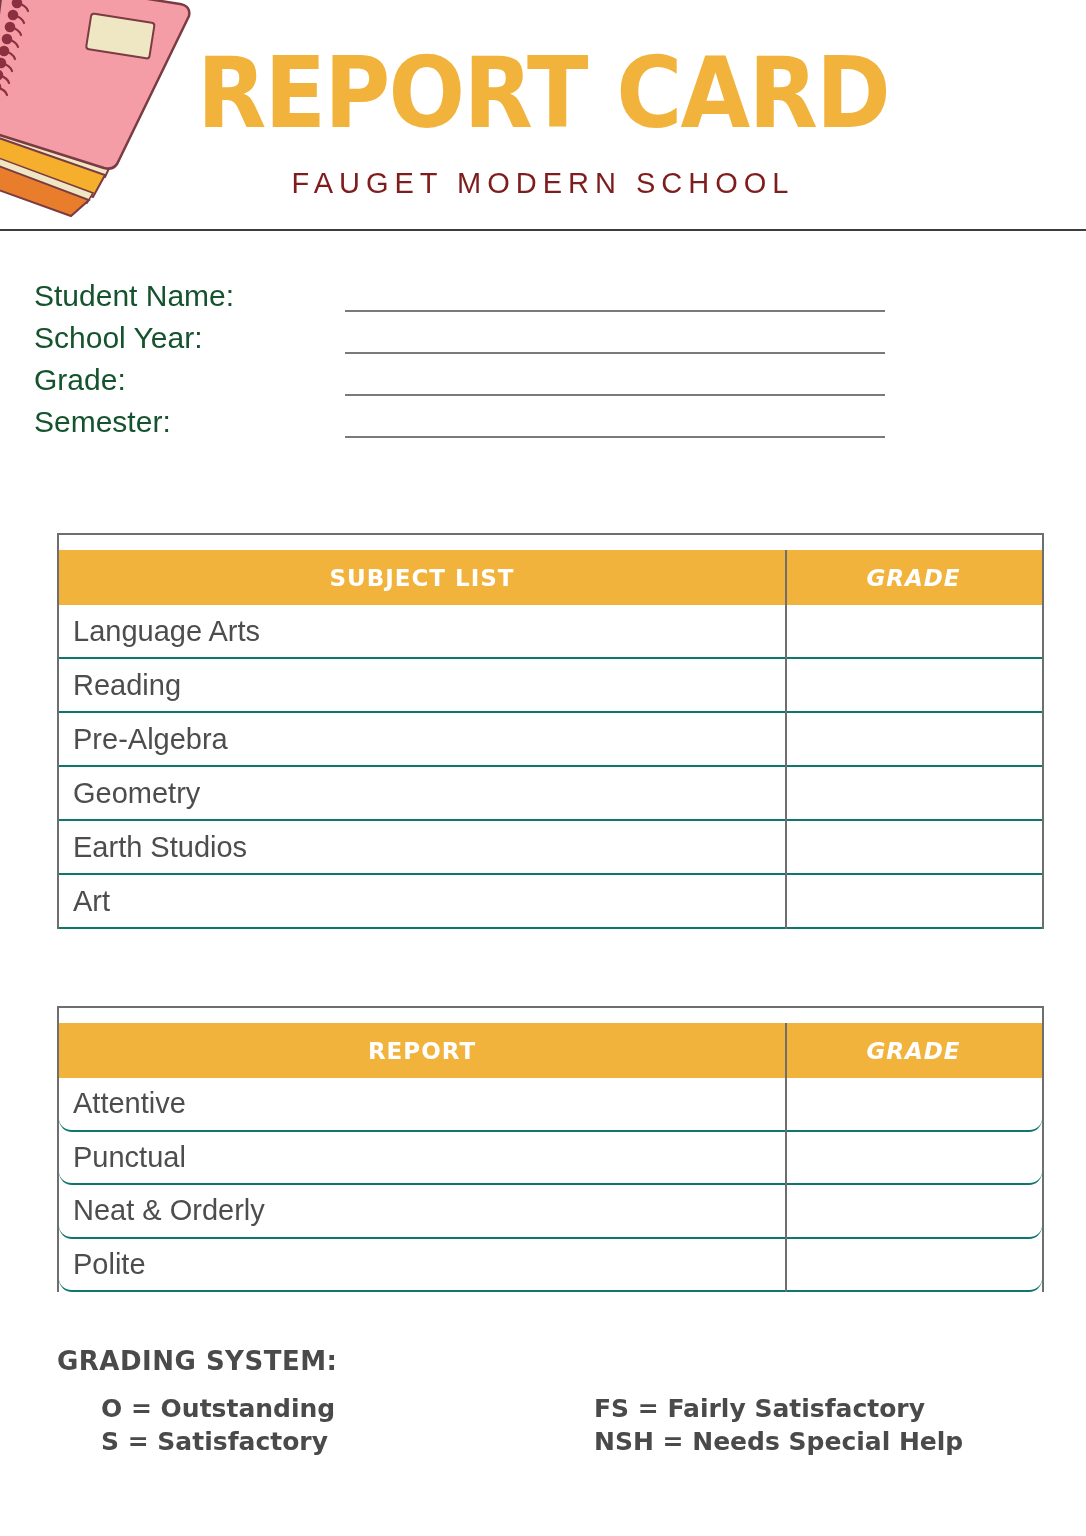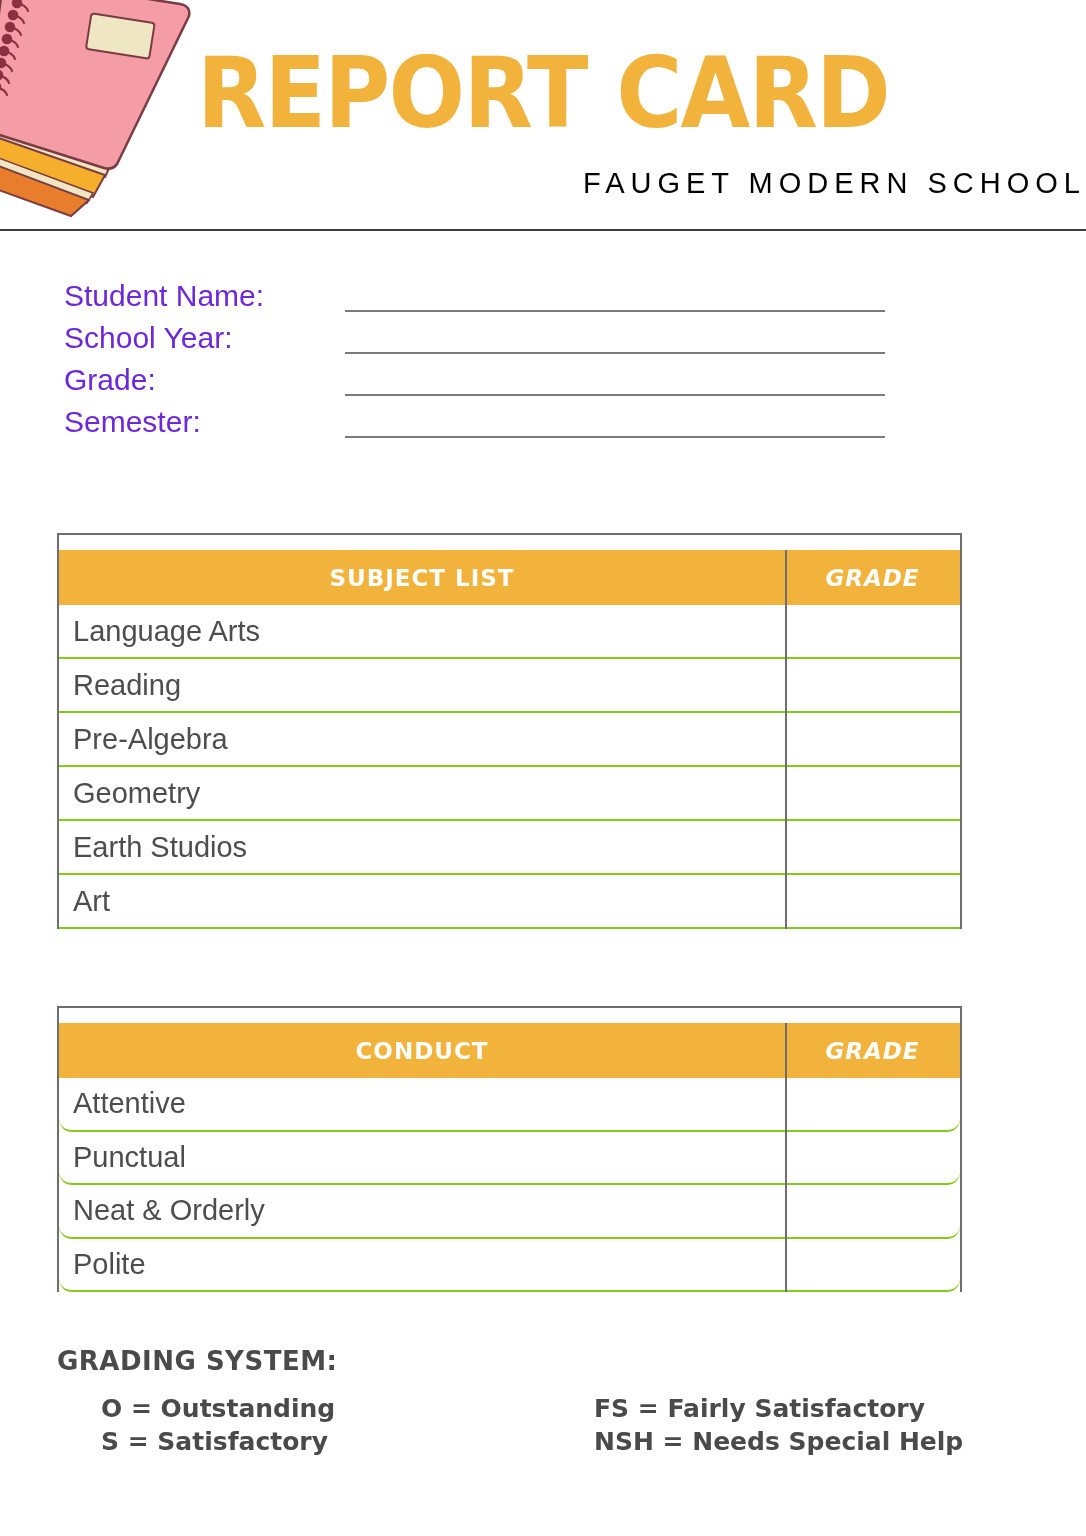--- a/index.html
+++ b/index.html
@@ -8,48 +8,48 @@
     font-family:"Liberation Sans", sans-serif;overflow:hidden;
   }
   
   .title{
     position:absolute;top:44px;left:0;width:100%;text-align:center;
     font-family:"DejaVu Sans", sans-serif;font-weight:bold;
     font-size:98px;line-height:1;color:#F2B33D;letter-spacing:-2px;
     transform:scaleX(0.92);
   }
   .subtitle{
-    position:absolute;top:167px;left:0;width:100%;text-align:right;
-    font-size:29px;color:#000000;letter-spacing:6px;
+    position:absolute;top:167px;left:0;width:100%;text-align:center;
+    font-size:29px;color:#7f1d1d;letter-spacing:6px;
   }
   .divider{
     position:absolute;top:229px;left:0;width:100%;height:2px;background:#3d3d3d;
   }
   
   .form-label{
-    position:absolute;left:64px;font-size:30px;color:#6d28d9;
+    position:absolute;left:34px;font-size:30px;color:#14532d;
   }
   .form-line{
     position:absolute;left:345px;width:540px;height:2px;background:#7a7a7a;
   }
   
   .tablebox{
-    position:absolute;left:57px;width:905px;box-sizing:border-box;
+    position:absolute;left:57px;width:987px;box-sizing:border-box;
     border-top:2px solid #6e6e6e;border-left:2px solid #6e6e6e;border-right:2px solid #6e6e6e;
     padding-top:15px;background:transparent;
   }
   .thead{display:flex;height:55px;background:#F2B33D;}
   .thead .hc{
     display:flex;align-items:center;justify-content:center;
     font-family:"DejaVu Sans", sans-serif;font-weight:bold;
     font-size:23px;color:#ffffff;letter-spacing:1px;
   }
   .hc.left{width:726px;}
   .hc.right{flex:1;font-style:italic;}
-  .trow{display:flex;align-items:center;border-bottom:2px solid #84cc16;}
+  .trow{display:flex;align-items:center;border-bottom:2px solid #0f766e;}
   .trow.h52{height:52px;}
   .trow.h515{height:51.5px;border-radius:13px;}
   .cell-label{width:726px;box-sizing:border-box;padding-left:14px;font-size:29px;color:#4d4d4d;}
   .cell-grade{flex:1;align-self:stretch;}
   .vdivider{position:absolute;top:15px;bottom:0;left:726px;width:2px;background:#6e6e6e;}
   
   .grading-heading{
     position:absolute;left:57px;top:1346px;
     font-family:"DejaVu Sans", sans-serif;font-weight:bold;
     font-size:26px;color:#4a4a4a;letter-spacing:0.5px;
@@ -145,21 +145,21 @@
   </div>
   <div class="trow h52">
     <div class="cell-label">Art</div>
     <div class="cell-grade"></div>
   </div>
   <div class="vdivider"></div>
 </div>
 
 <div class="tablebox" style="top:1006px">
   <div class="thead">
-    <div class="hc left">CONDUCT</div>
+    <div class="hc left">REPORT</div>
     <div class="hc right">GRADE</div>
   </div>
   <div class="trow h515">
     <div class="cell-label">Attentive</div>
     <div class="cell-grade"></div>
   </div>
   <div class="trow h515">
     <div class="cell-label">Punctual</div>
     <div class="cell-grade"></div>
   </div>

